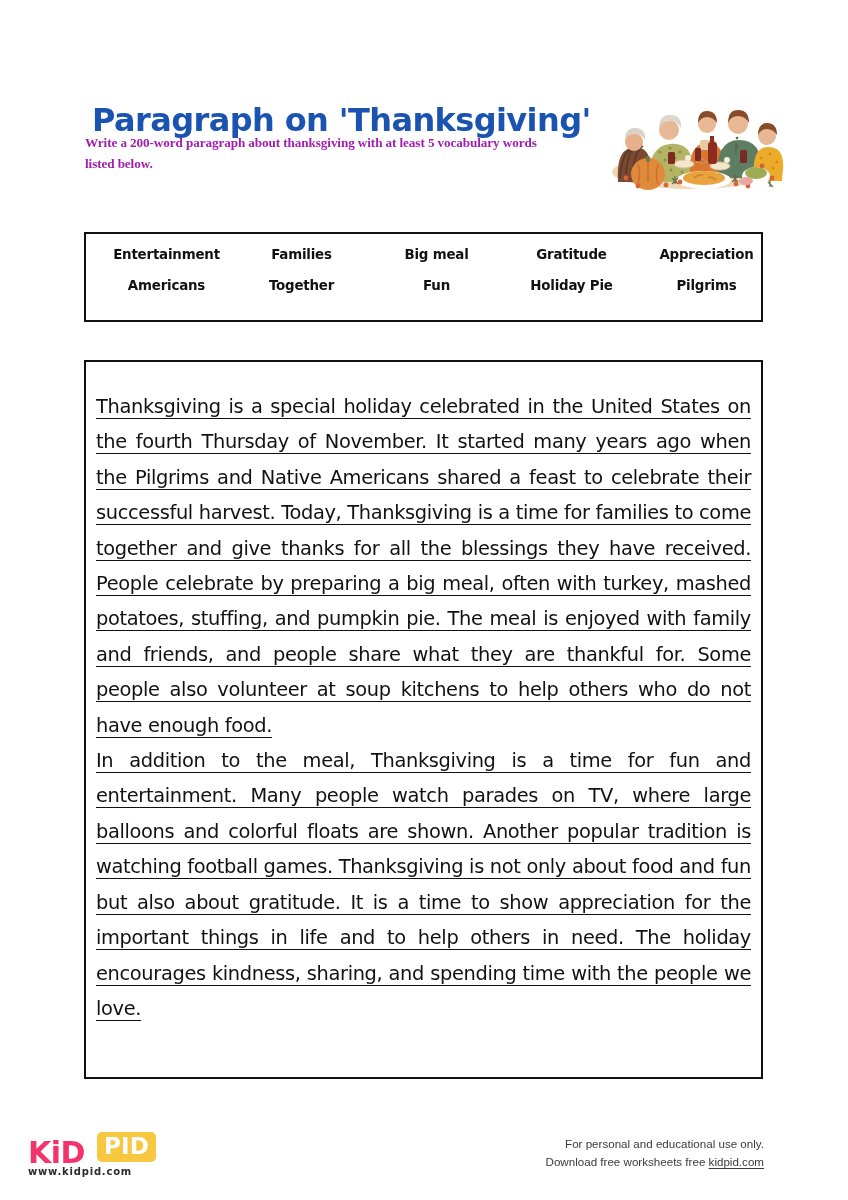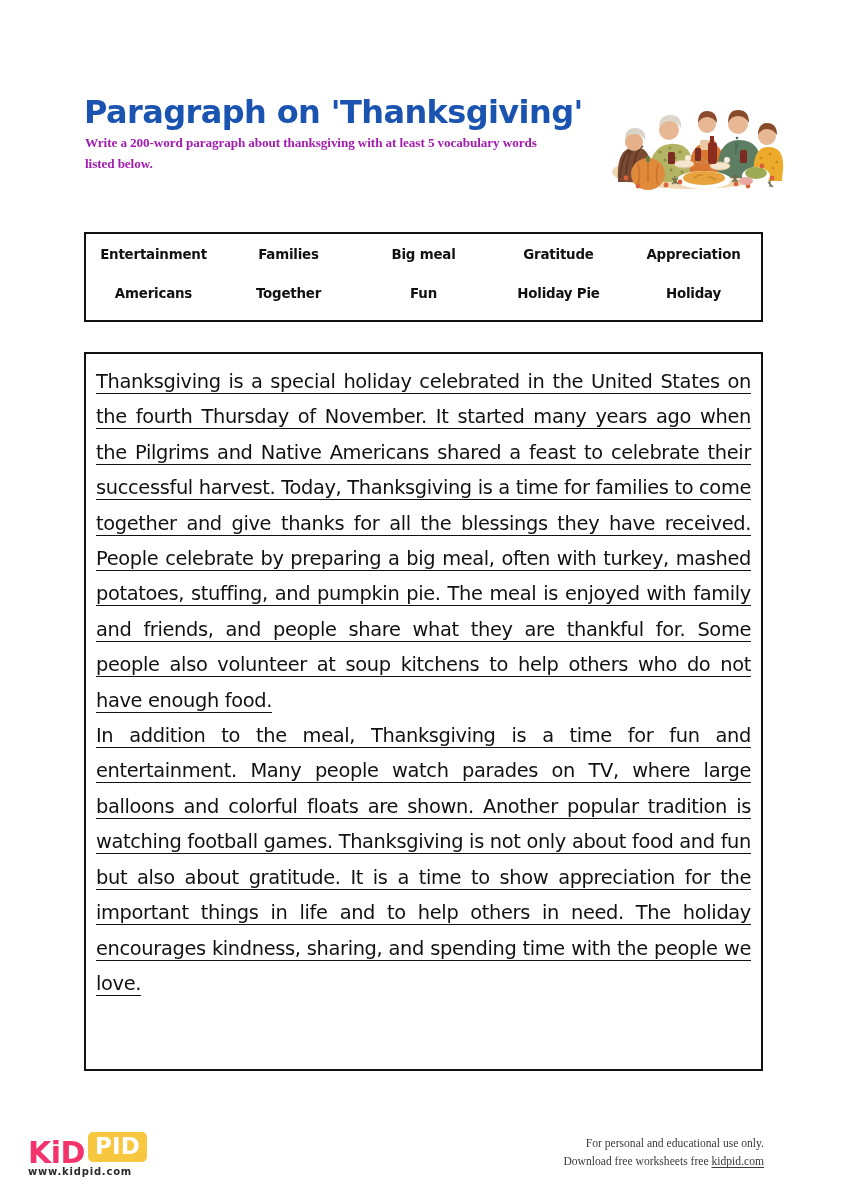--- a/index.html
+++ b/index.html
@@ -26,21 +26,21 @@
     position: absolute;
     left: 84px;
     top: 92px;
     width: 680px;
     height: 110px;
   }
   .title {
     position: absolute;
     left: 0;
     top: 0;
-    margin: 0;
+    margin: 8px;
     font-family: "DejaVu Sans", sans-serif;
     font-size: 32px;
     font-weight: 700;
     letter-spacing: -0.6px;
     color: #1a54b0;
     line-height: 40px;
     white-space: nowrap;
   }
   .subtitle {
     position: absolute;
@@ -72,48 +72,48 @@
     left: 84px;
     top: 232px;
     width: 679px;
     height: 90px;
     border: 2.5px solid #111111;
     box-sizing: border-box;
     background: #ffffff;
   }
   .vocab-grid {
     position: absolute;
-    left: 0;
+    left: 13px;
     top: 13px;
     width: 100%;
     display: grid;
     grid-template-columns: repeat(5, 1fr);
-    row-gap: 24px;
+    row-gap: 16px;
   }
   .vocab-word {
     text-align: center;
     font-family: "DejaVu Sans", sans-serif;
     font-size: 13.4px;
     font-weight: 700;
     color: #111111;
     letter-spacing: -0.2px;
     white-space: nowrap;
   }
 
   
   .essay-box {
     position: absolute;
     left: 84px;
-    top: 352px;
+    top: 360px;
     width: 679px;
     height: 719px;
     border: 2.5px solid #111111;
     box-sizing: border-box;
     background: #ffffff;
-    padding: 10px 10px 0 10px;
+    padding: 27px 10px 0 10px;
   }
   .essay-para {
     margin: 0;
     font-family: "DejaVu Sans", sans-serif;
     font-size: 19.4px;
     font-weight: 400;
     color: #111111;
     line-height: 35.4px;
     text-align: justify;
     text-align-last: left;
@@ -147,21 +147,21 @@
   .logo-kid {
     font-family: "DejaVu Sans", sans-serif;
     font-size: 30px;
     font-weight: 700;
     color: #f3336b;
     letter-spacing: -0.5px;
     line-height: 30px;
     margin-top: 12px;
   }
   .logo-pid {
-    margin-left: 3px;
+    margin-left: 12px;
     background: #f6c73f;
     border-radius: 5px;
     padding: 2px 7px 3px 7px;
     font-family: "DejaVu Sans", sans-serif;
     font-size: 23px;
     font-weight: 700;
     color: #ffffff;
     letter-spacing: 0.2px;
     line-height: 25px;
   }
@@ -173,21 +173,21 @@
     color: #2b2b2b;
     letter-spacing: 0.8px;
   }
   .footer-notes {
     position: absolute;
     right: 84px;
     top: 17px;
     text-align: right;
   }
   .footer-line {
-    font-family: Liberation Serif, serif;
+    font-family: Liberation Sans, sans-serif;
     font-size: 11.6px;
     color: #3a3a3a;
     line-height: 18px;
     white-space: nowrap;
     text-align: right;
   }
   .footer-link {
     color: #3a3a3a;
     text-decoration: underline;
     text-underline-offset: 2px;
@@ -294,21 +294,21 @@
     <div class="vocab-grid">
       <div class="vocab-word">Entertainment</div>
       <div class="vocab-word">Families</div>
       <div class="vocab-word">Big meal</div>
       <div class="vocab-word">Gratitude</div>
       <div class="vocab-word">Appreciation</div>
       <div class="vocab-word">Americans</div>
       <div class="vocab-word">Together</div>
       <div class="vocab-word">Fun</div>
       <div class="vocab-word">Holiday Pie</div>
-      <div class="vocab-word">Holiday</div>
+      <div class="vocab-word">Pilgrims</div>
     </div>
   </div>
 
   <div class="essay-box">
     <p class="essay-para">Thanksgiving is a special holiday celebrated in the United States on the fourth Thursday of November. It started many years ago when the Pilgrims and Native Americans shared a feast to celebrate their successful harvest. Today, Thanksgiving is a time for families to come together and give thanks for all the blessings they have received. People celebrate by preparing a big meal, often with turkey, mashed potatoes, stuffing, and pumpkin pie. The meal is enjoyed with family and friends, and people share what they are thankful for. Some people also volunteer at soup kitchens to help others who do not have enough food.</p>
     <p class="essay-para">In addition to the meal, Thanksgiving is a time for fun and entertainment. Many people watch parades on TV, where large balloons and colorful floats are shown. Another popular tradition is watching football games. Thanksgiving is not only about food and fun but also about gratitude. It is a time to show appreciation for the important things in life and to help others in need. The holiday encourages kindness, sharing, and spending time with the people we love.</p>
   </div>
 
   <div class="footer">
     <div class="logo-wrap">

